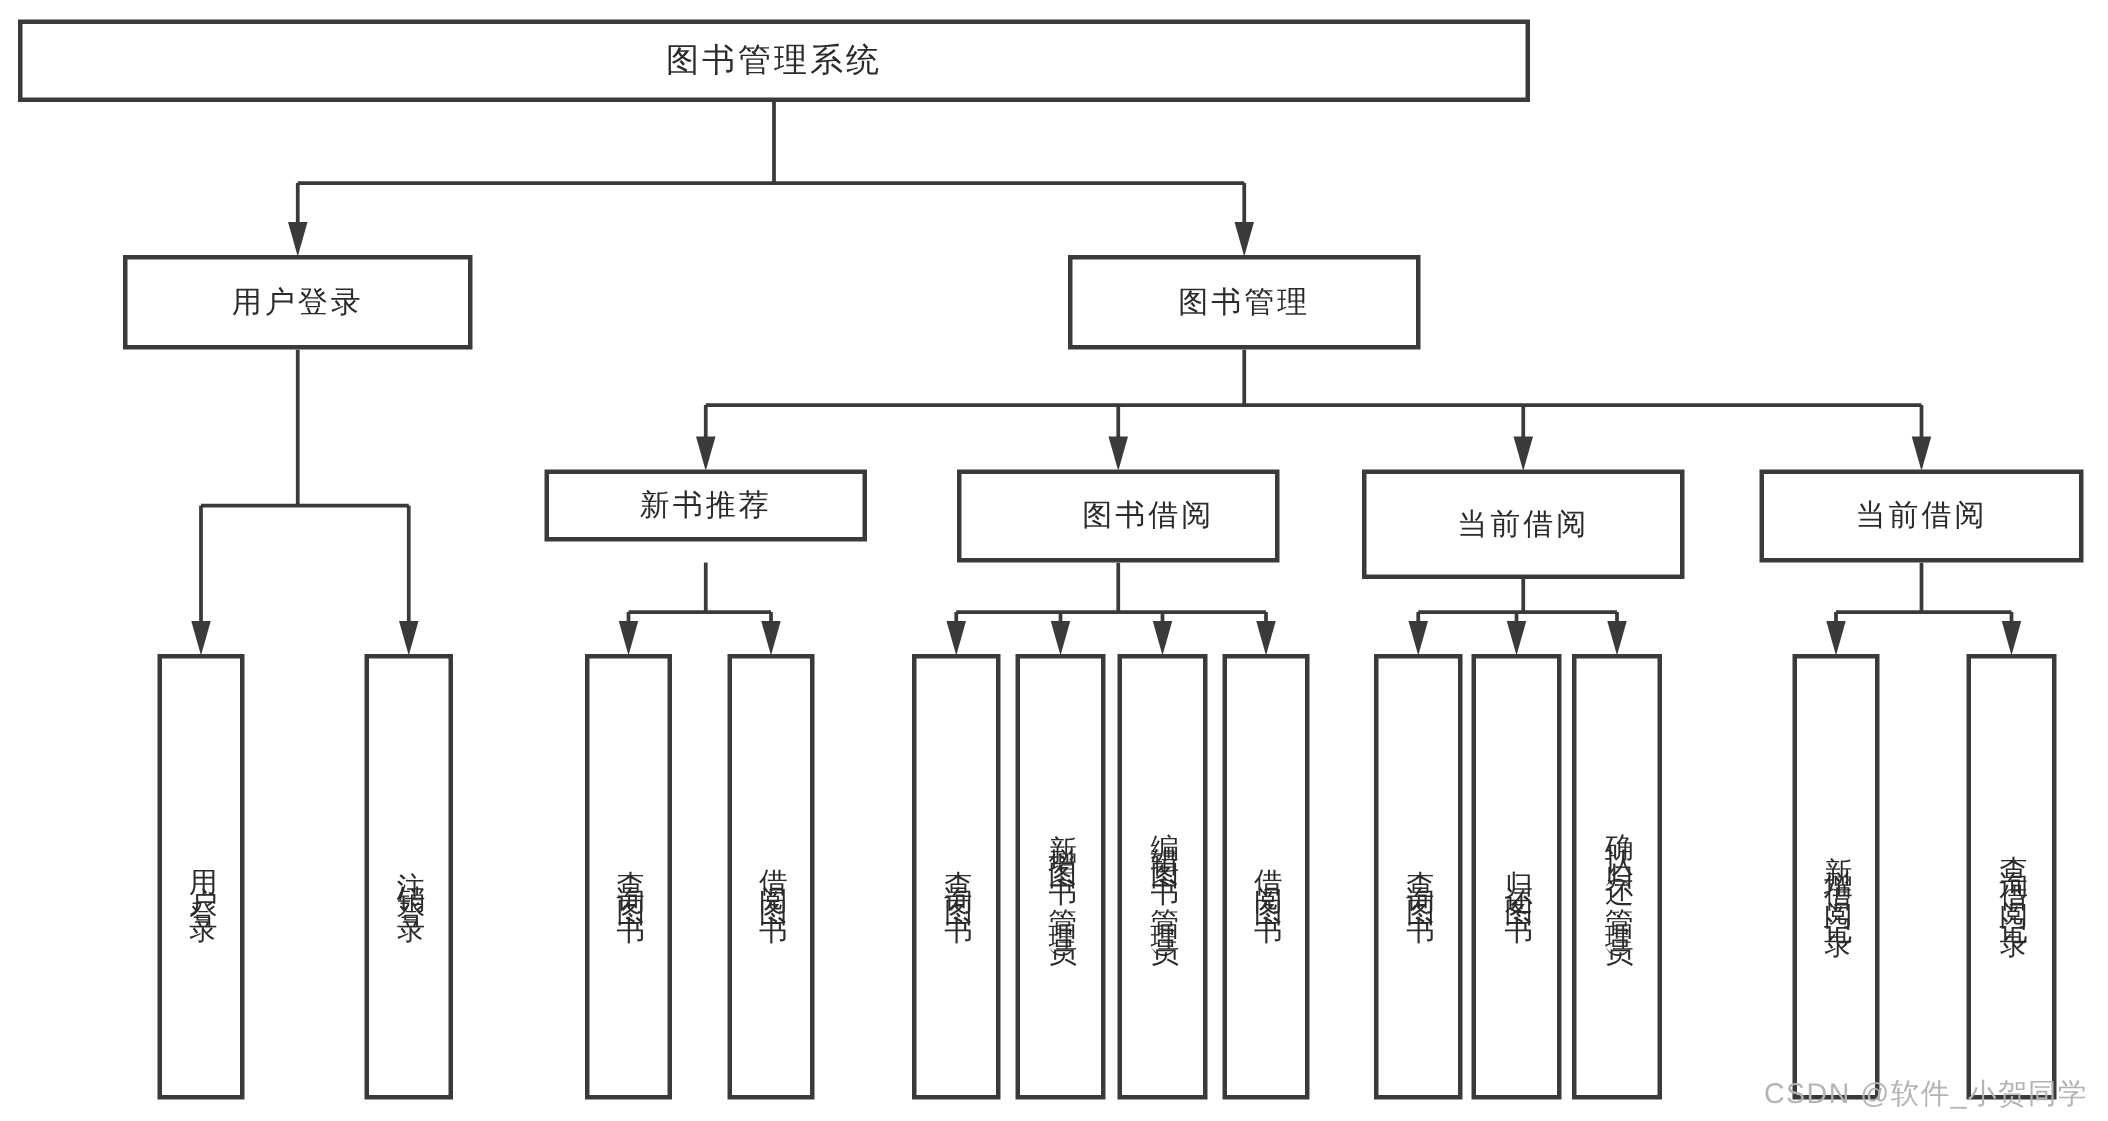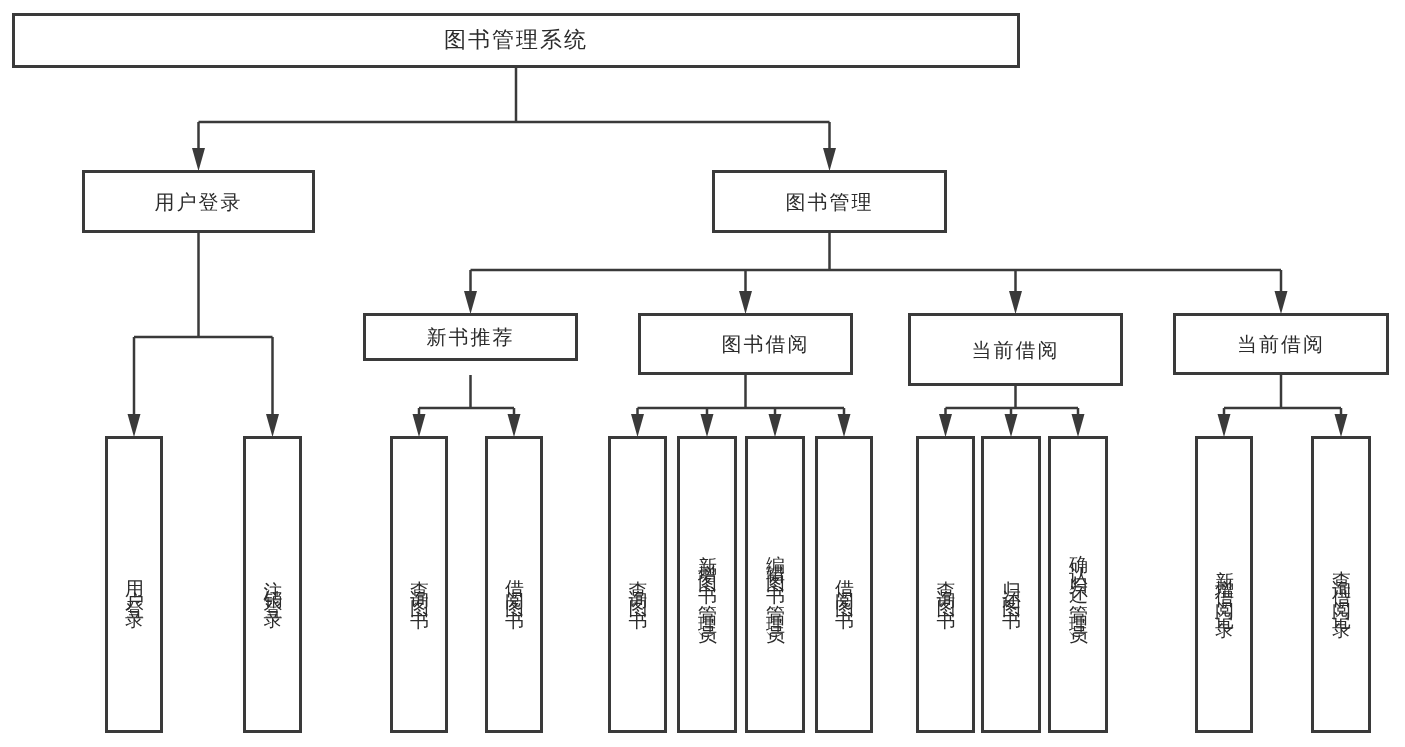--- a/index.html
+++ b/index.html
@@ -88,20 +88,21 @@
       <line x1="1078" y1="408" x2="1078" y2="419" stroke="#3a3a3a" stroke-width="2.5"></line>
       <polygon points="1078,437 1071.5,414 1084.5,414" fill="#3a3a3a"></polygon>
       <line x1="1281" y1="375" x2="1281" y2="408" stroke="#3a3a3a" stroke-width="2.5"></line>
       <line x1="1224" y1="408" x2="1341" y2="408" stroke="#3a3a3a" stroke-width="2.5"></line>
       <line x1="1224" y1="408" x2="1224" y2="419" stroke="#3a3a3a" stroke-width="2.5"></line>
       <polygon points="1224,437 1217.5,414 1230.5,414" fill="#3a3a3a"></polygon>
       <line x1="1341" y1="408" x2="1341" y2="419" stroke="#3a3a3a" stroke-width="2.5"></line>
       <polygon points="1341,437 1334.5,414 1347.5,414" fill="#3a3a3a"></polygon>
     </svg>
 
+  <div class="watermark">CSDN @软件_小贺同学</div>
 <div class="node h rootbox" style="left: 12px; top: 13px; width: 1008px; height: 55px;">图书管理系统</div>
     <div class="node h" style="left: 82px; top: 170px; width: 233px; height: 63px;">用户登录</div>
     <div class="node h" style="left: 712px; top: 170px; width: 235px; height: 63px; text-align: right;">图书管理</div>
     <div class="node h" style="left: 363px; top: 313px; width: 215px; height: 48px;">新书推荐</div>
     <div class="node h" style="left: 638px; top: 313px; width: 215px; height: 62px; padding-left: 40px;">图书借阅</div>
     <div class="node h" style="left: 908px; top: 313px; width: 215px; height: 73px;">当前借阅</div>
     <div class="node h" style="left: 1173px; top: 313px; width: 216px; height: 62px;">当前借阅</div>
     <div class="node v" style="left: 105px; top: 436px; width: 58px; height: 297px;">用户登录</div>
     <div class="node v" style="left: 243px; top: 436px; width: 59px; height: 297px;">注销登录</div>
     <div class="node v" style="left: 390px; top: 436px; width: 58px; height: 297px;">查询图书</div>

